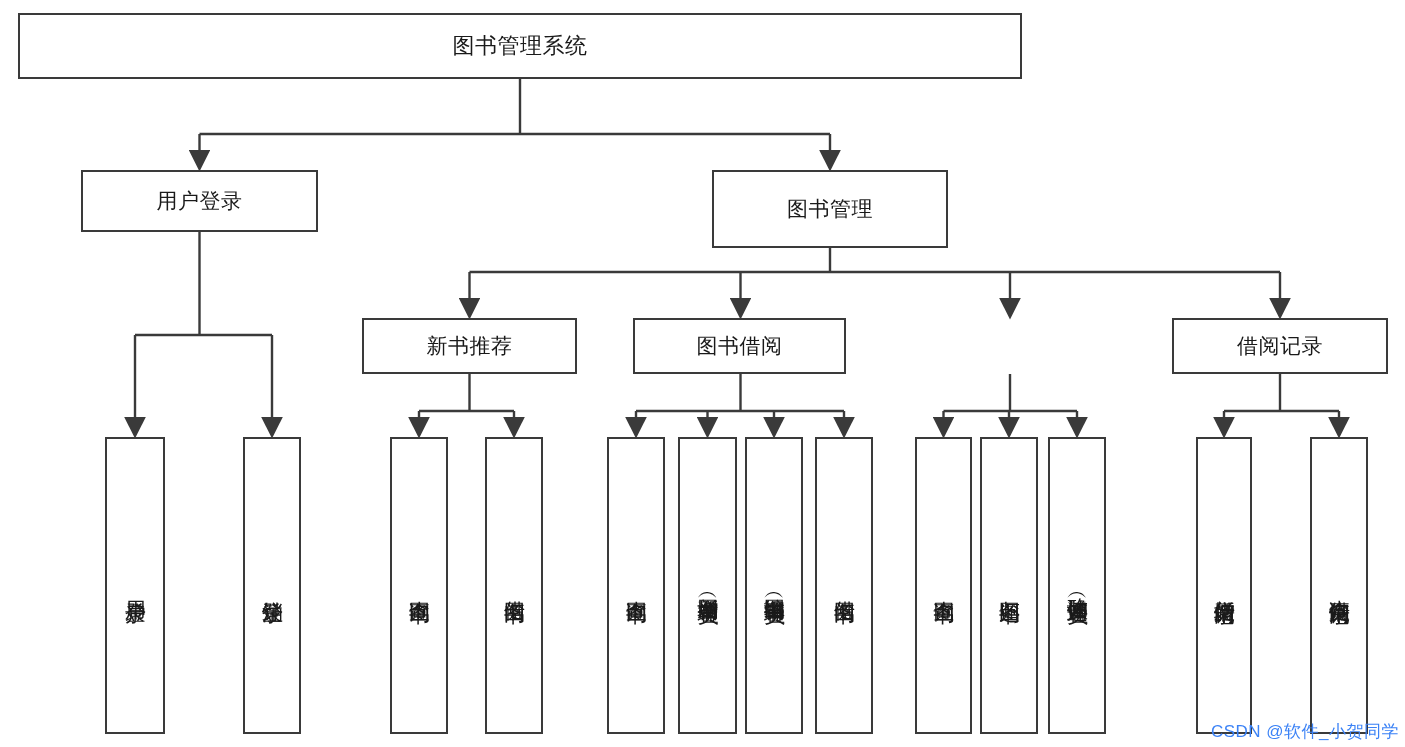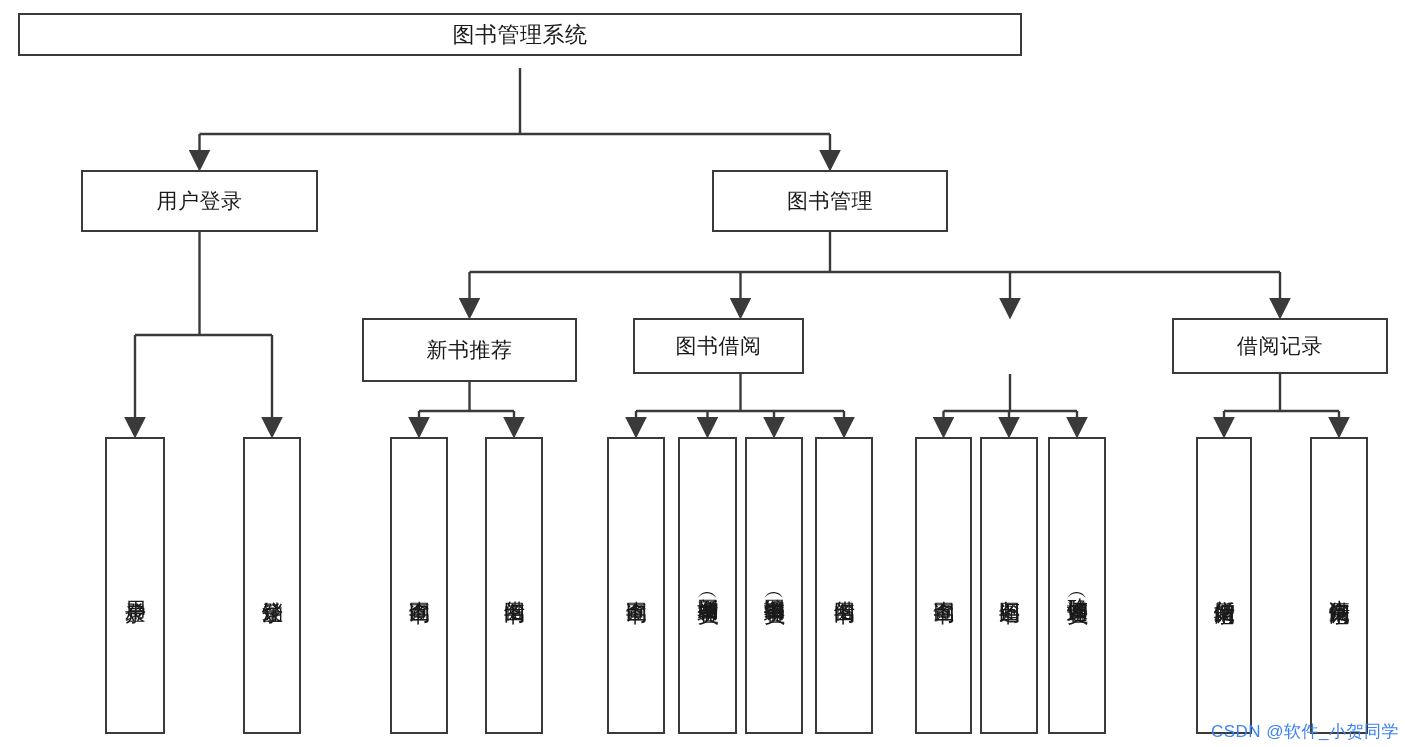--- a/index.html
+++ b/index.html
@@ -117,35 +117,35 @@
         <line x1="943.5" y1="411" x2="943.5" y2="435" marker-end="url(#arrow)"></line>
         <line x1="1009" y1="411" x2="1009" y2="435" marker-end="url(#arrow)"></line>
         <line x1="1077" y1="411" x2="1077" y2="435" marker-end="url(#arrow)"></line>
         <line x1="1280" y1="374" x2="1280" y2="411"></line>
         <line x1="1224" y1="411" x2="1339" y2="411"></line>
         <line x1="1224" y1="411" x2="1224" y2="435" marker-end="url(#arrow)"></line>
         <line x1="1339" y1="411" x2="1339" y2="435" marker-end="url(#arrow)"></line>
       </g>
   </svg>
 
-  <div class="node-box node-root" id="box-root" style="left: 18px; top: 13px; width: 1004px; height: 43px;">
+  <div class="node-box node-root" id="box-root" style="left: 18px; top: 13px; width: 1004px; height: 66px;">
     <span class="node-label">图书管理系统</span>
   </div>
 
   <div class="node-box" id="box-user-login" style="left: 81px; top: 170px; width: 237px; height: 62px;">
     <span class="node-label">用户登录</span>
   </div>
-  <div class="node-box" id="box-book-manage" style="left: 712px; top: 170px; width: 236px; height: 62px;">
+  <div class="node-box" id="box-book-manage" style="left: 712px; top: 170px; width: 236px; height: 78px;">
     <span class="node-label">图书管理</span>
   </div>
 
-  <div class="node-box" id="box-new-book-recommend" style="left: 362px; top: 318px; width: 215px; height: 64px;">
+  <div class="node-box" id="box-new-book-recommend" style="left: 362px; top: 318px; width: 215px; height: 56px;">
     <span class="node-label">新书推荐</span>
   </div>
-  <div class="node-box" id="box-book-borrow" style="left: 633px; top: 318px; width: 171px; height: 56px;">
+  <div class="node-box" id="box-book-borrow" style="left: 633px; top: 318px; width: 213px; height: 56px;">
     <span class="node-label">图书借阅</span>
   </div>
   <div class="node-box" id="box-borrow-record" style="left: 1172px; top: 318px; width: 216px; height: 56px;">
     <span class="node-label">借阅记录</span>
   </div>
 
   <div id="leaf-layer">
       <div class="leaf-box" id="box-leaf-user-login" style="left: 105px; top: 437px; width: 60px; height: 297px;">
         <span class="leaf-label">用户登录</span>
       </div>

